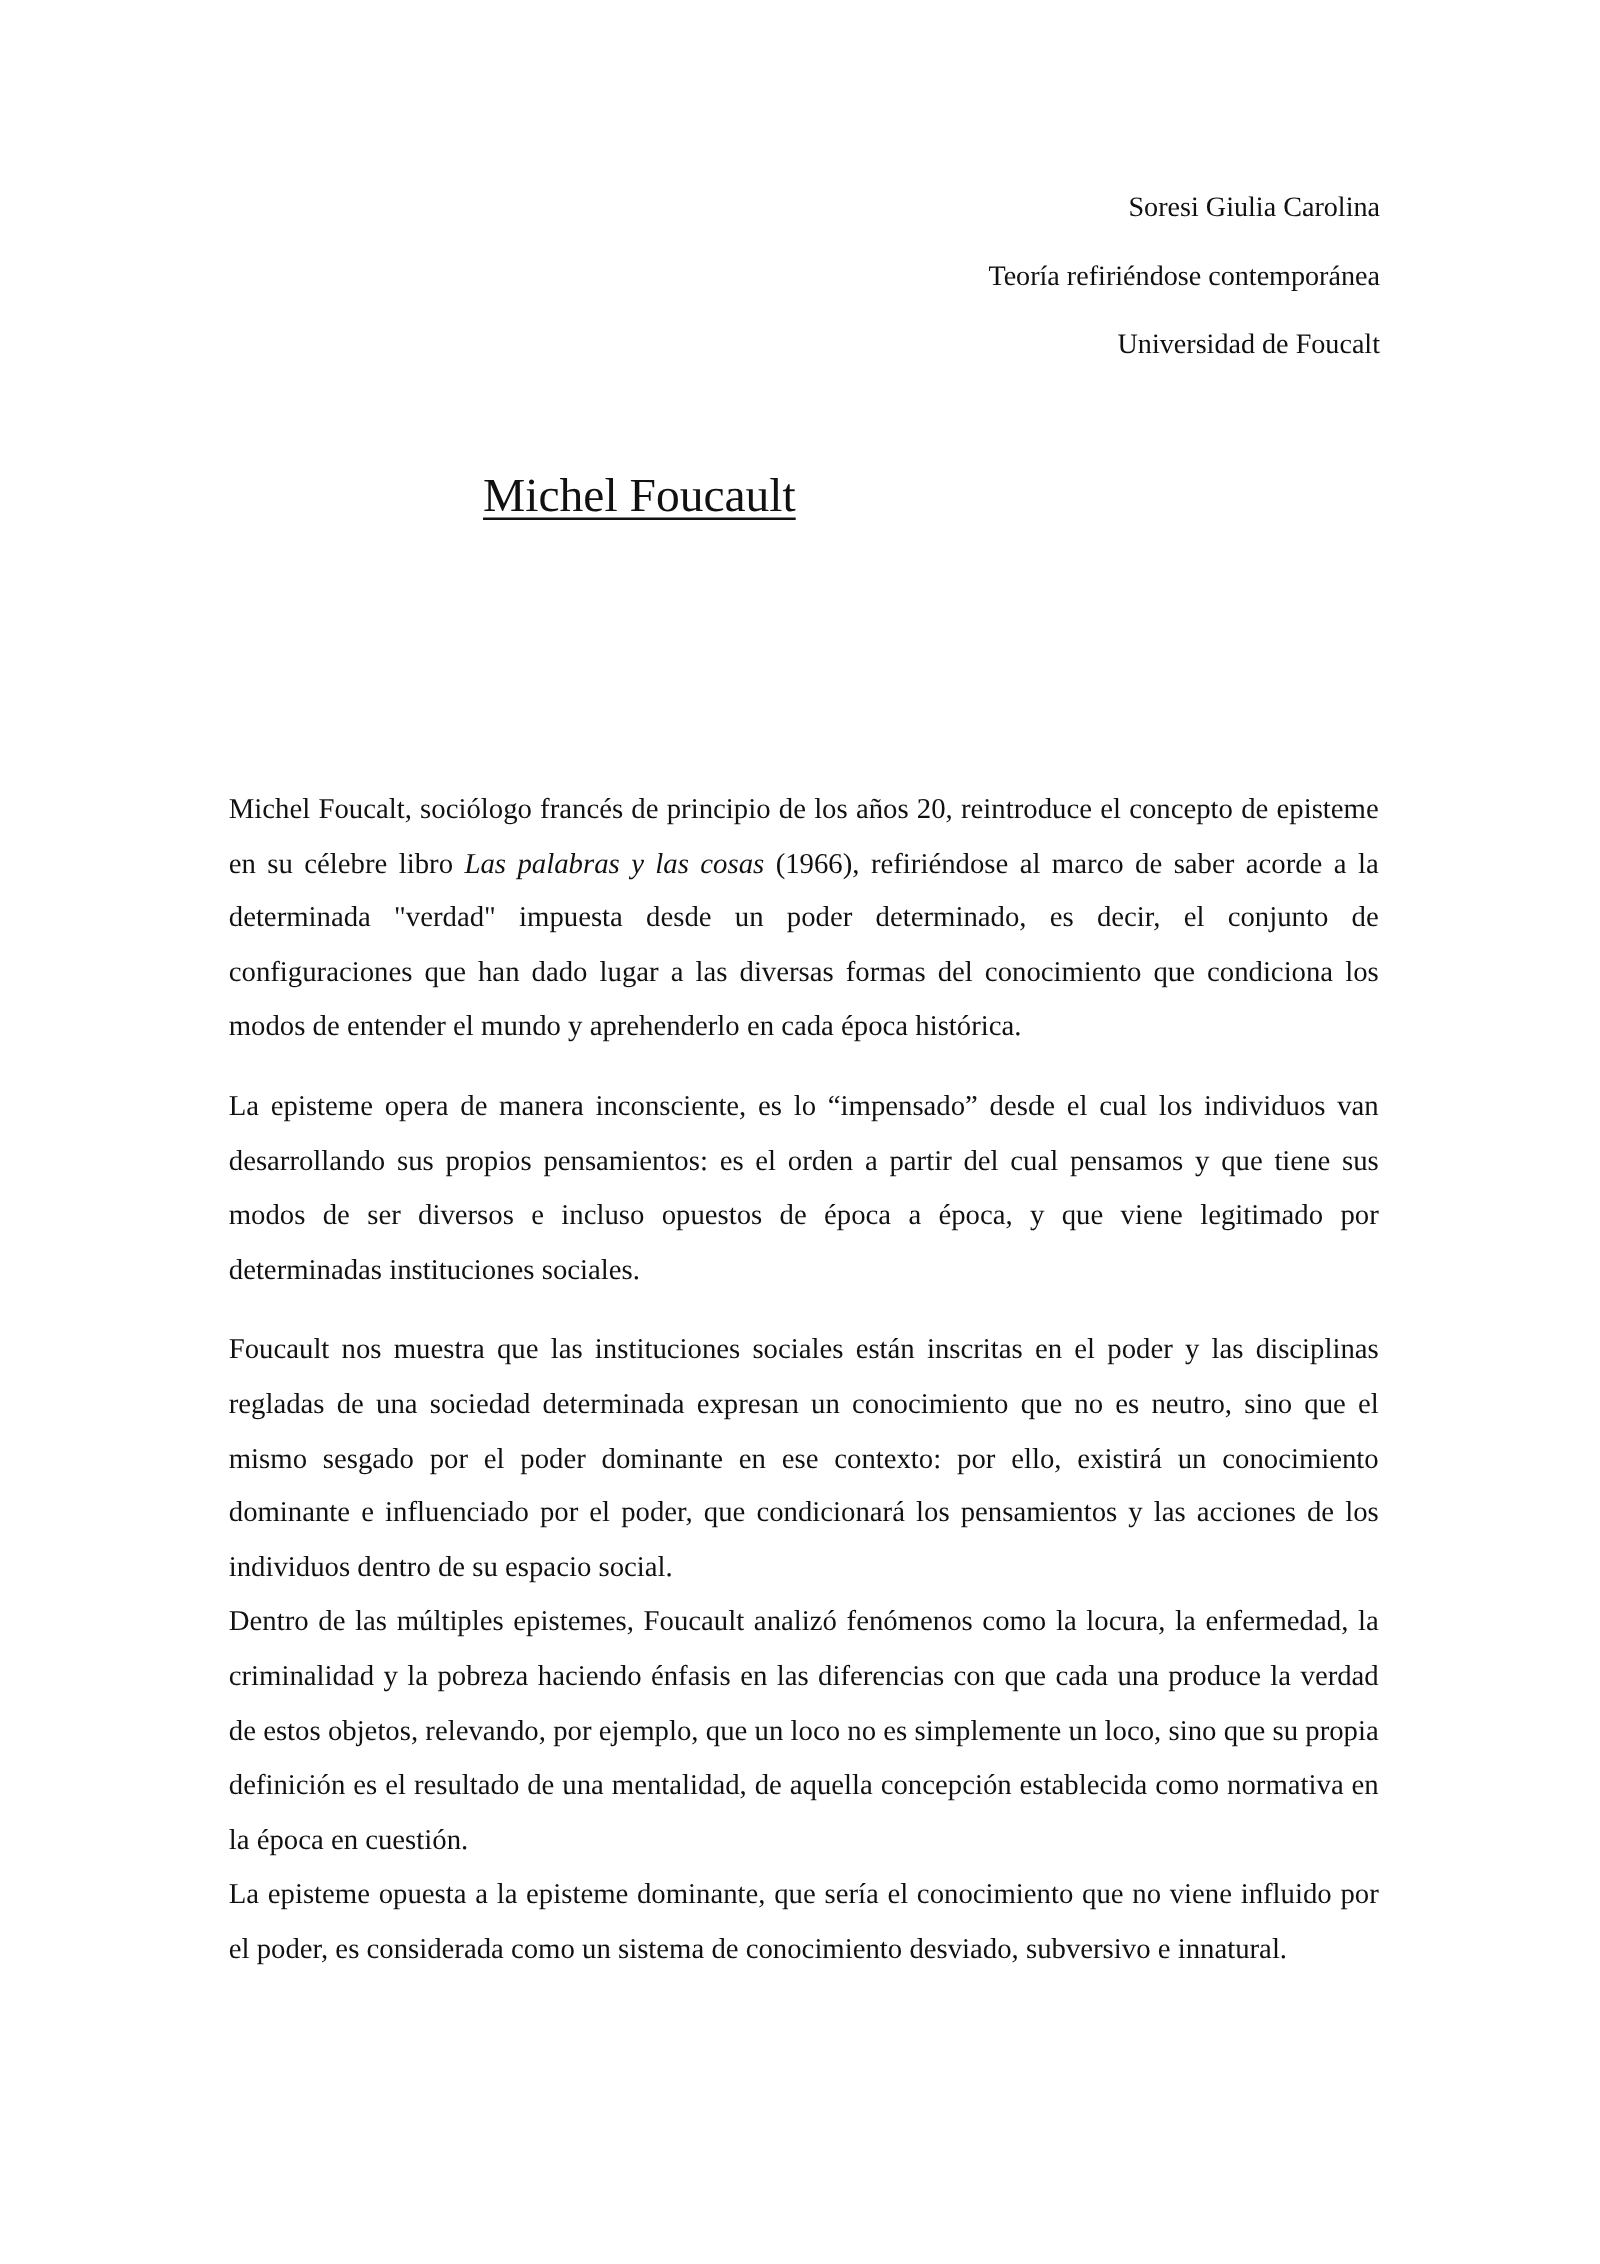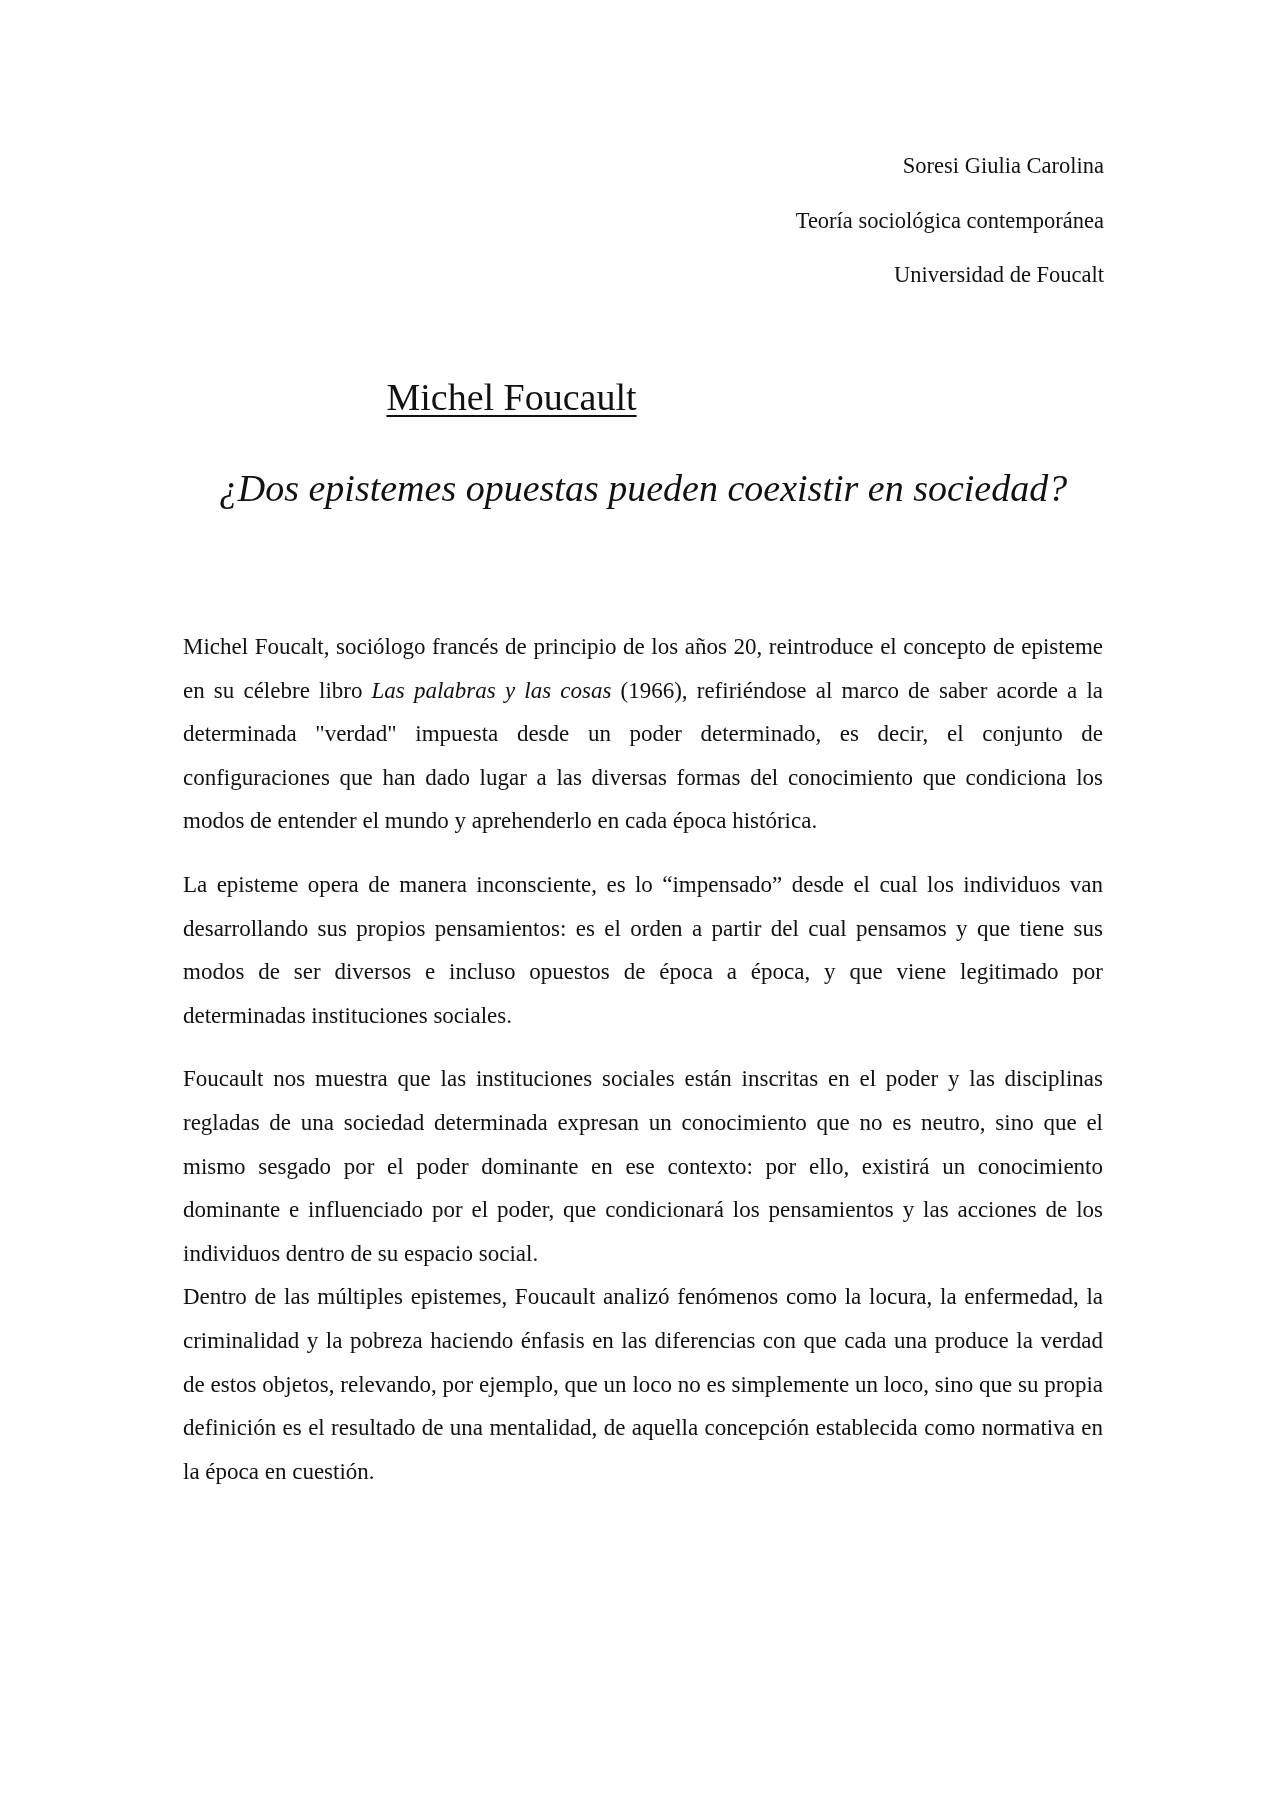--- a/index.html
+++ b/index.html
@@ -33,30 +33,30 @@
   .para.nogap { margin-top: 0; }
   em { font-style: italic; }
 </style>
 </head>
 <body>
 
 <div class="page">
 
   <div class="header-block">
     <div class="header-line">Soresi Giulia Carolina</div>
-    <div class="header-line">Teoría sociológica contemporánea</div>
+    <div class="header-line">Teoría refiriéndose contemporánea</div>
     <div class="header-line">Universidad de Foucalt</div>
   </div>
 
   <div class="title">
     <span>Michel Foucault</span>
   </div>
 
-  <div class="subtitle">¿Dos epistemes opuestas pueden coexistir en sociedad?</div>
 
   <div class="body">
     <p class="para"><span>Michel Foucalt, sociólogo francés de principio de los años 20, reintroduce el concepto de episteme en su célebre libro </span><em>Las palabras y las cosas</em><span> (1966), refiriéndose al marco de saber acorde a la determinada "verdad" impuesta desde un poder determinado, es decir, el conjunto de configuraciones que han dado lugar a las diversas formas del conocimiento que condiciona los modos de entender el mundo y aprehenderlo en cada época histórica.</span></p>
     <p class="para gap">La episteme opera de manera inconsciente, es lo “impensado” desde el cual los individuos van desarrollando sus propios pensamientos: es el orden a partir del cual pensamos y que tiene sus modos de ser diversos e incluso opuestos de época a época, y que viene legitimado por determinadas instituciones sociales.</p>
     <p class="para gap">Foucault nos muestra que las instituciones sociales están inscritas en el poder y las disciplinas regladas de una sociedad determinada expresan un conocimiento que no es neutro, sino que el mismo sesgado por el poder dominante en ese contexto: por ello, existirá un conocimiento dominante e influenciado por el poder, que condicionará los pensamientos y las acciones de los individuos dentro de su espacio social.</p>
     <p class="para nogap">Dentro de las múltiples epistemes, Foucault analizó fenómenos como la locura, la enfermedad, la criminalidad y la pobreza haciendo énfasis en las diferencias con que cada una produce la verdad de estos objetos, relevando, por ejemplo, que un loco no es simplemente un loco, sino que su propia definición es el resultado de una mentalidad, de aquella concepción establecida como normativa en la época en cuestión.</p>
+    <p class="para nogap">La episteme opuesta a la episteme dominante, que sería el conocimiento que no viene influido por el poder, es considerada como un sistema de conocimiento desviado, subversivo e innatural.</p>
   </div>
 
 </div>
 
 </body></html>

